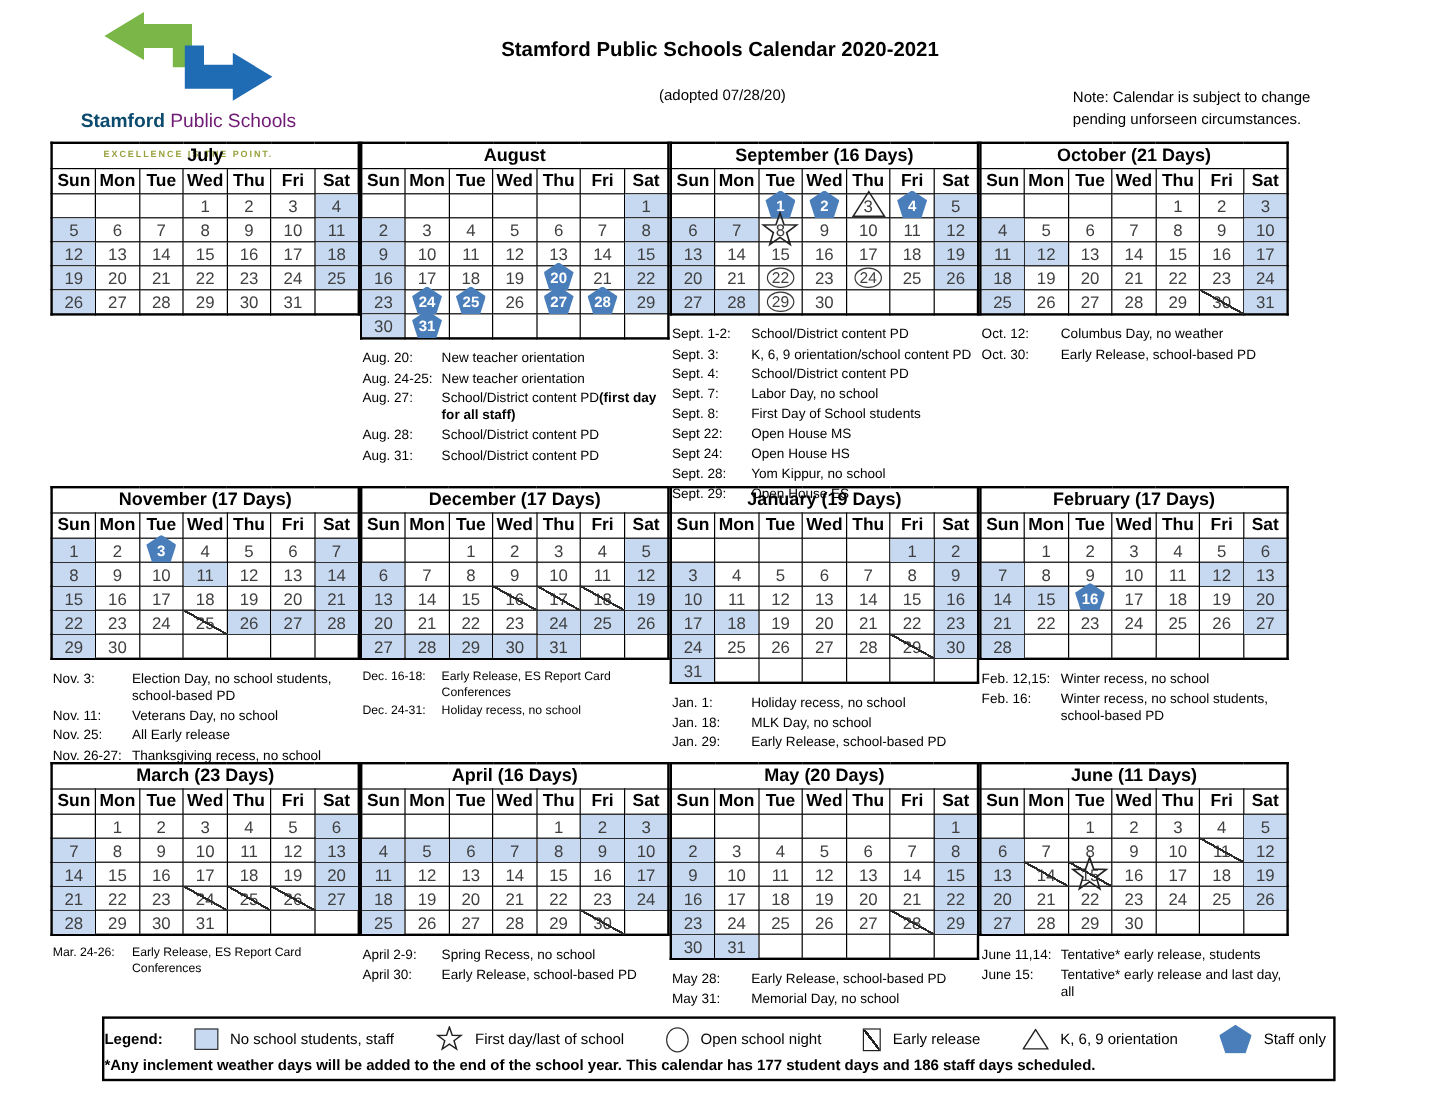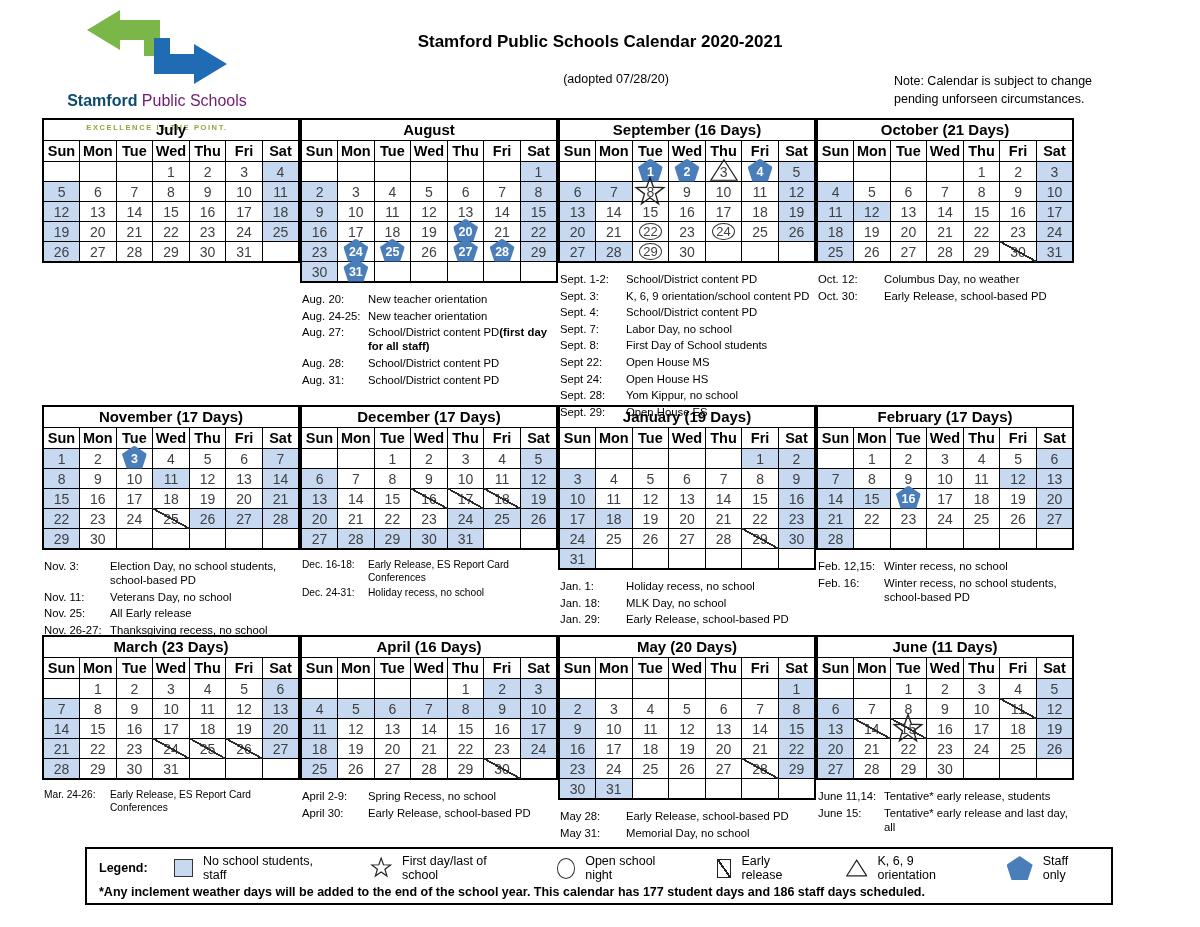--- a/index.html
+++ b/index.html
@@ -7,21 +7,21 @@
     width:1200px;height:927px;position:relative;overflow:hidden;background:#ffffff;
     font-family:"Liberation Sans", sans-serif;color:#000;
   }
   
   .logo-block{position:absolute;left:52px;top:8px;width:210px;text-align:center;}
   .logo-name{font-size:16px;margin-top:2px;}
   .logo-name .b1{font-weight:bold;color:#0c4a6e;}
   .logo-name .b2{color:#701a75;}
   .logo-tag{font-size:7.5px;font-weight:bold;letter-spacing:1.6px;color:#9aa13c;margin-top:13px;text-align:center;}
   .page-title{position:absolute;left:300px;top:32px;width:600px;text-align:center;font-size:17px;font-weight:bold;}
-  .page-subtitle{position:absolute;left:316px;top:72px;width:600px;text-align:center;font-size:12.5px;}
+  .page-subtitle{position:absolute;left:302px;top:72px;width:600px;text-align:center;font-size:12.5px;}
   .page-note{position:absolute;left:894px;top:72px;width:215px;font-size:12.5px;line-height:1.45;}
   
   .months-grid{
     position:absolute;left:42px;top:118px;width:1098px;
     display:grid;grid-template-columns:repeat(4,258px);
     grid-template-rows:287px 230px auto;
   }
   .month-block{display:flex;flex-direction:column;}
   table.cal{border-collapse:collapse;width:100%;border:2px solid #000;table-layout:fixed;}
   table.cal th,table.cal td{border:1px solid #000;}
@@ -51,21 +51,21 @@
   
   .notes{margin-top:9px;padding-left:2px;}
   .note-line{display:flex;font-size:11.3px;line-height:1.25;margin-bottom:2.5px;}
   .note-line.small{font-size:10.2px;}
   .nd{font-weight:normal;min-width:62px;white-space:nowrap;padding-right:4px;}
   .nt{flex:1;}
   .nt b{font-weight:bold;}
   
   .legend{
     position:absolute;left:85px;top:847px;width:1028px;box-sizing:border-box;
-    border:2px solid #000;padding:5px 12px 4px;background:#fff;
+    border:2px solid #000;padding:5px 0 4px;background:#fff;
   }
   .legend-line1{display:flex;align-items:center;font-size:12.5px;}
   .legend-label{font-weight:bold;margin-right:26px;}
   .legend-items{flex:1;display:flex;align-items:center;justify-content:space-between;gap:28px;}
   .legend-item{display:flex;align-items:center;gap:10px;margin-right:6px;}
   .lg-sq{width:18px;height:16px;background:#c6d9f1;border:1px solid #333;display:inline-block;}
   .lg-circ{width:19px;height:21px;border:1.4px solid #333;border-radius:50%;display:inline-block;box-sizing:border-box;}
   .lg-slash{
     width:15px;height:19px;border:1.6px solid #222;display:inline-block;box-sizing:border-box;
     background:linear-gradient(to bottom left, transparent 45%, #222 45%, #222 55%, transparent 55%);

